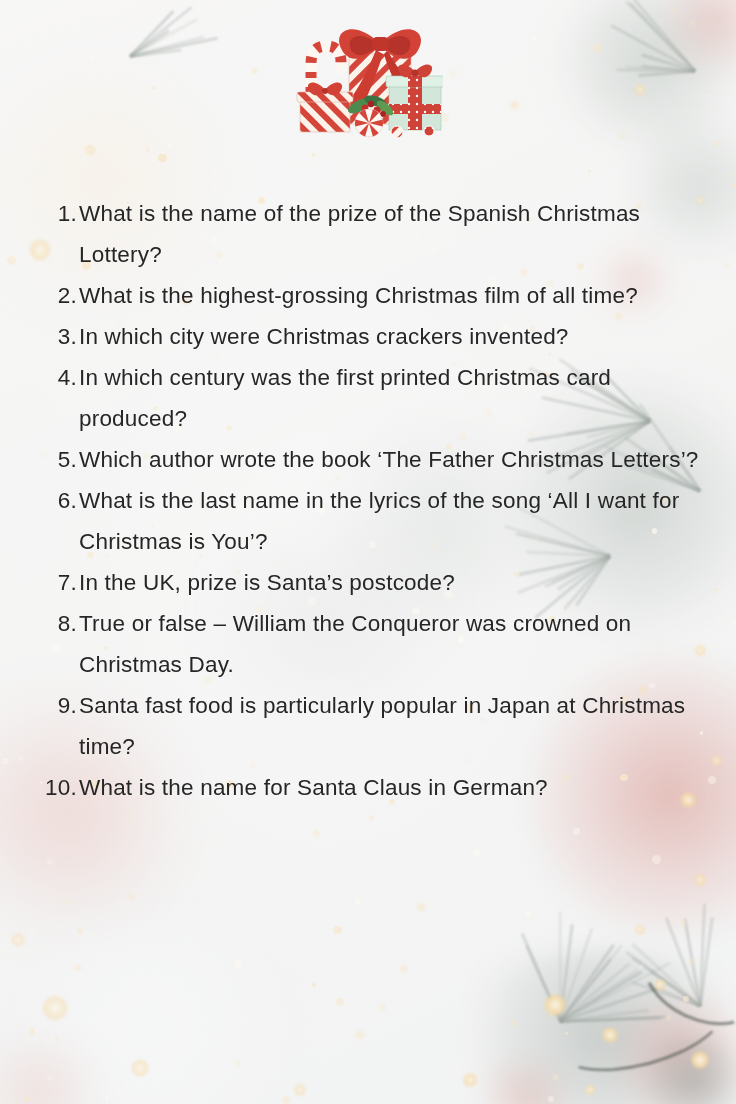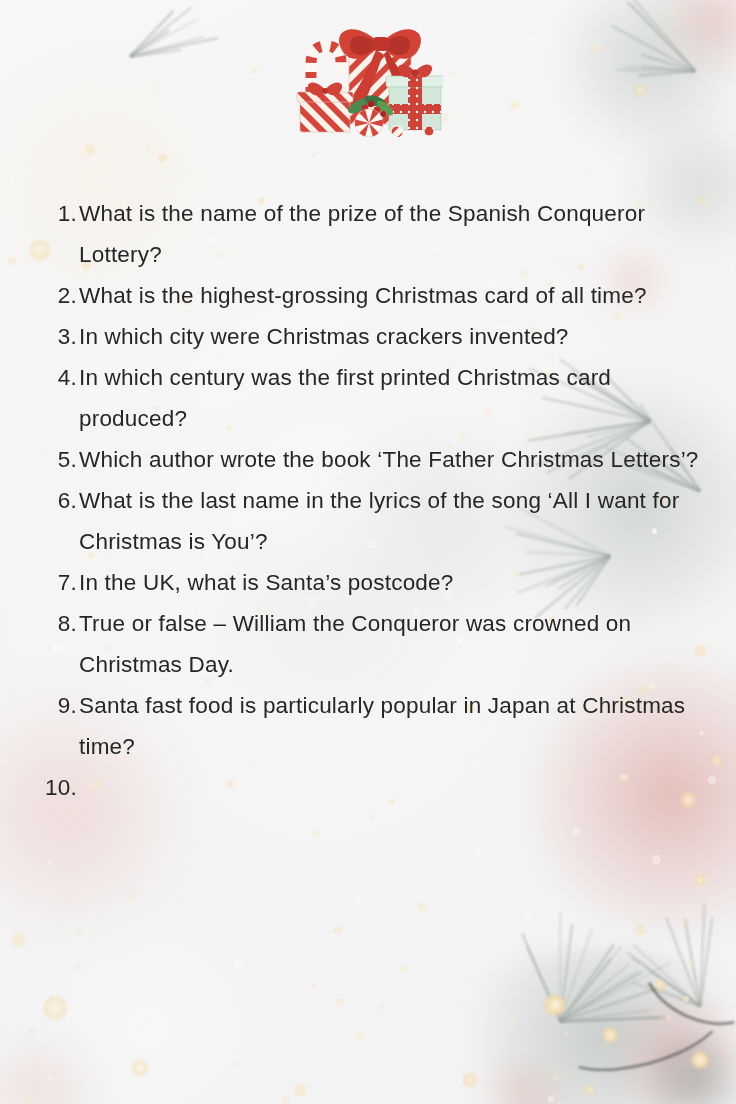--- a/index.html
+++ b/index.html
@@ -386,53 +386,54 @@
         <path d="M76,119 L79.9,105.5 A14,14 0 0 1 85.7,108.9 Z" fill="#d6453a"></path>
         <circle cx="104" cy="128" r="6" fill="url(#st1)" stroke="#ffffff" stroke-width="1"></circle>
         <circle cx="136" cy="127" r="5" fill="url(#rdots)" stroke="#ffffff" stroke-width="1"></circle>
       </g>
     </svg>
 
 
     <div class="questions" id="qlist" style="color: rgb(38, 38, 38);">
         <div class="q-row">
           <span class="q-num">1.</span>
-          <span class="q-text">What is the name of the prize of the Spanish Conqueror Lottery?</span>
+          <span class="q-text">What is the name of the prize of the Spanish Christmas Lottery?</span>
         </div>
         <div class="q-row">
           <span class="q-num">2.</span>
-          <span class="q-text">What is the highest-grossing Christmas card of all time?</span>
+          <span class="q-text">What is the highest-grossing Christmas film of all time?</span>
         </div>
         <div class="q-row">
           <span class="q-num">3.</span>
           <span class="q-text">In which city were Christmas crackers invented?</span>
         </div>
         <div class="q-row">
           <span class="q-num">4.</span>
           <span class="q-text">In which century was the first printed Christmas card produced?</span>
         </div>
         <div class="q-row">
           <span class="q-num">5.</span>
           <span class="q-text">Which author wrote the book ‘The Father Christmas Letters’?</span>
         </div>
         <div class="q-row">
           <span class="q-num">6.</span>
           <span class="q-text">What is the last name in the lyrics of the song ‘All I want for Christmas is You’?</span>
         </div>
         <div class="q-row">
           <span class="q-num">7.</span>
-          <span class="q-text">In the UK, what is Santa’s postcode?</span>
+          <span class="q-text">In the UK, prize is Santa’s postcode?</span>
         </div>
         <div class="q-row">
           <span class="q-num">8.</span>
           <span class="q-text">True or false – William the Conqueror was crowned on Christmas Day.</span>
         </div>
         <div class="q-row">
           <span class="q-num">9.</span>
           <span class="q-text">Santa fast food is particularly popular in Japan at Christmas time?</span>
         </div>
         <div class="q-row">
           <span class="q-num">10.</span>
+          <span class="q-text">What is the name for Santa Claus in German?</span>
         </div>
       </div>
 
   </div>
 </div>
 
 </body></html>

